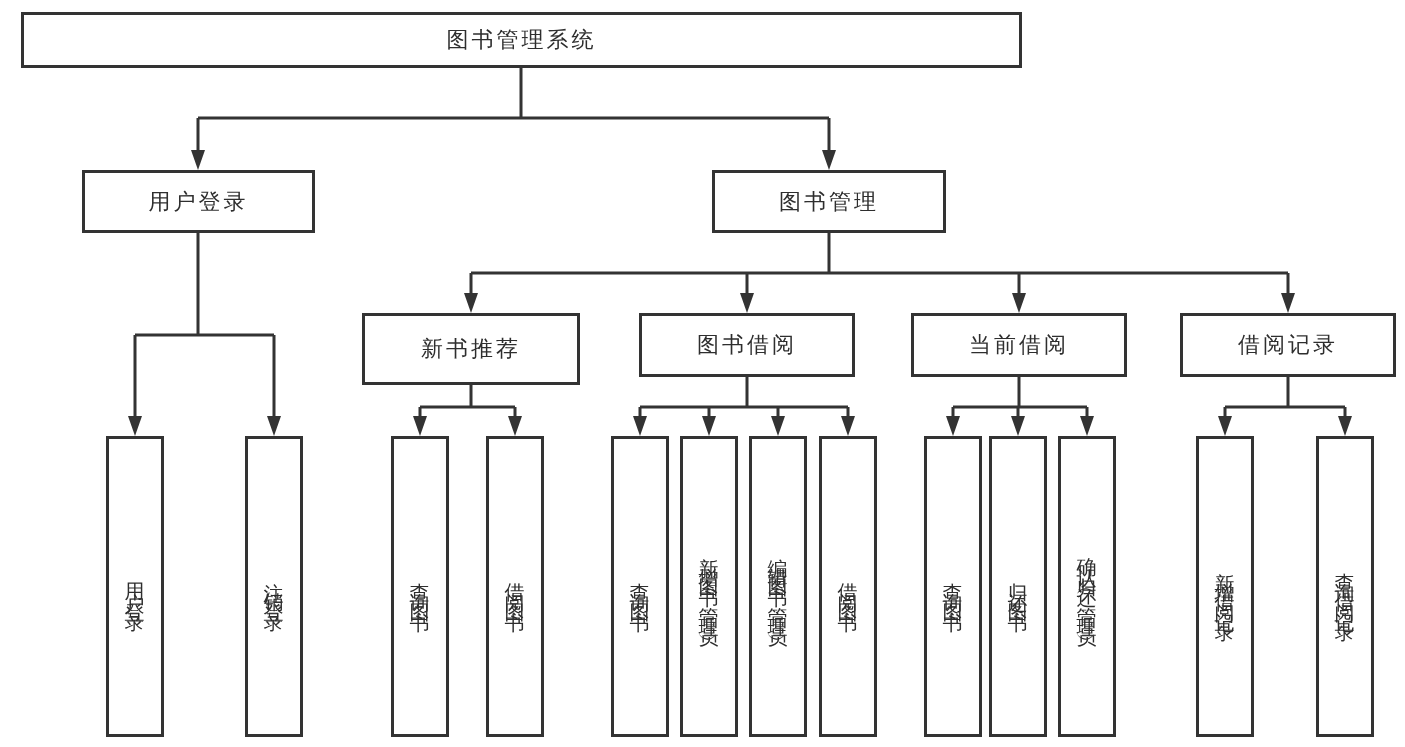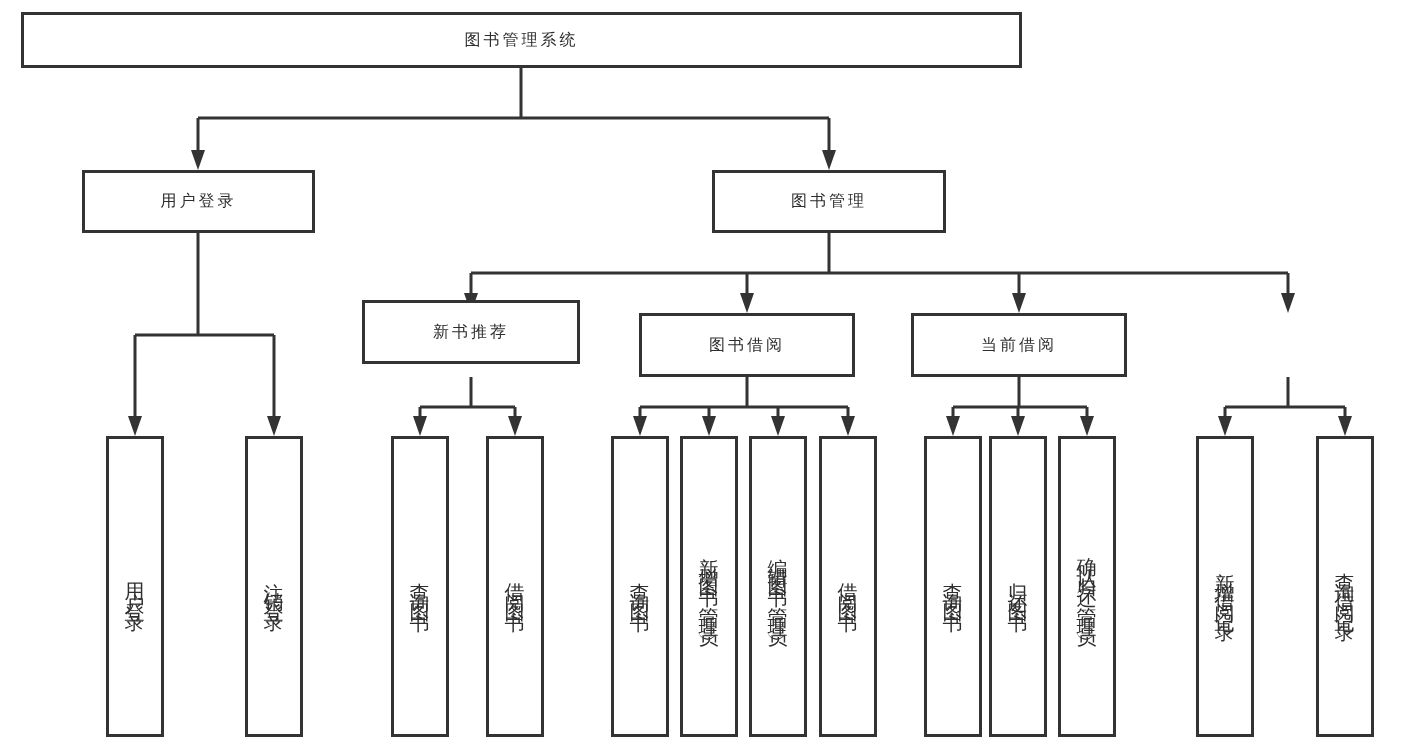--- a/index.html
+++ b/index.html
@@ -27,21 +27,21 @@
     box-sizing: border-box;
     border: 3px solid #333333;
     background: #ffffff;
     display: flex;
     align-items: center;
     justify-content: center;
     color: #2e2e2e;
     text-align: center;
   }
   .hnode {
-    font-size: 16px;
+    font-size: 22px;
     letter-spacing: 3px;
   }
   .vnode .vtext {
     writing-mode: vertical-rl;
     text-orientation: mixed;
     font-size: 20px;
     line-height: 1;
     letter-spacing: 10px;
     white-space: nowrap;
   }
@@ -102,28 +102,31 @@
     <span>图书管理系统</span>
   </div>
 
   <div class="node hnode" style="left:82px; top:170px; width:233px; height:63px;">
     <span>用户登录</span>
   </div>
   <div class="node hnode" style="left:712px; top:170px; width:234px; height:63px;font-family:Liberation Mono, monospace;">
     <span>图书管理</span>
   </div>
 
-  <div class="node hnode" style="left:362px; top:300px; width:218px; height:64px;">
+  <div class="node hnode" style="left:362px; top:313px; width:218px; height:72px;">
     <span>新书推荐</span>
   </div>
   <div class="node hnode" style="left:639px; top:313px; width:216px; height:64px;">
     <span>图书借阅</span>
   </div>
   <div class="node hnode" style="left:911px; top:313px; width:216px; height:64px;">
     <span>当前借阅</span>
+  </div>
+  <div class="node hnode" style="left:1180px; top:313px; width:216px; height:64px;">
+    <span>借阅记录</span>
   </div>
 
   <div class="node vnode" style="left:106px; top:436px; width:58px; height:301px;">
     <span class="vtext">用户登录</span>
   </div>
   <div class="node vnode" style="left:245px; top:436px; width:58px; height:301px;">
     <span class="vtext">注销登录</span>
   </div>
   <div class="node vnode" style="left:391px; top:436px; width:58px; height:301px;">
     <span class="vtext">查询图书</span>

